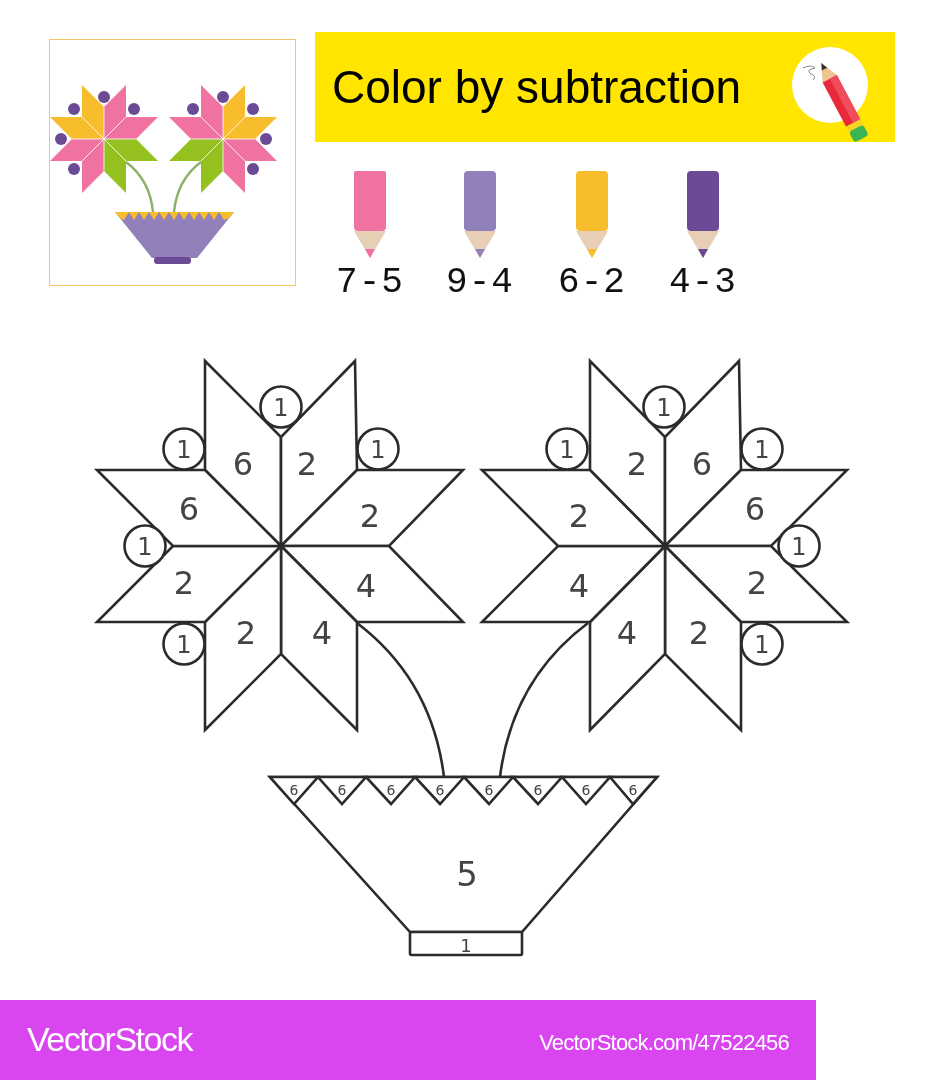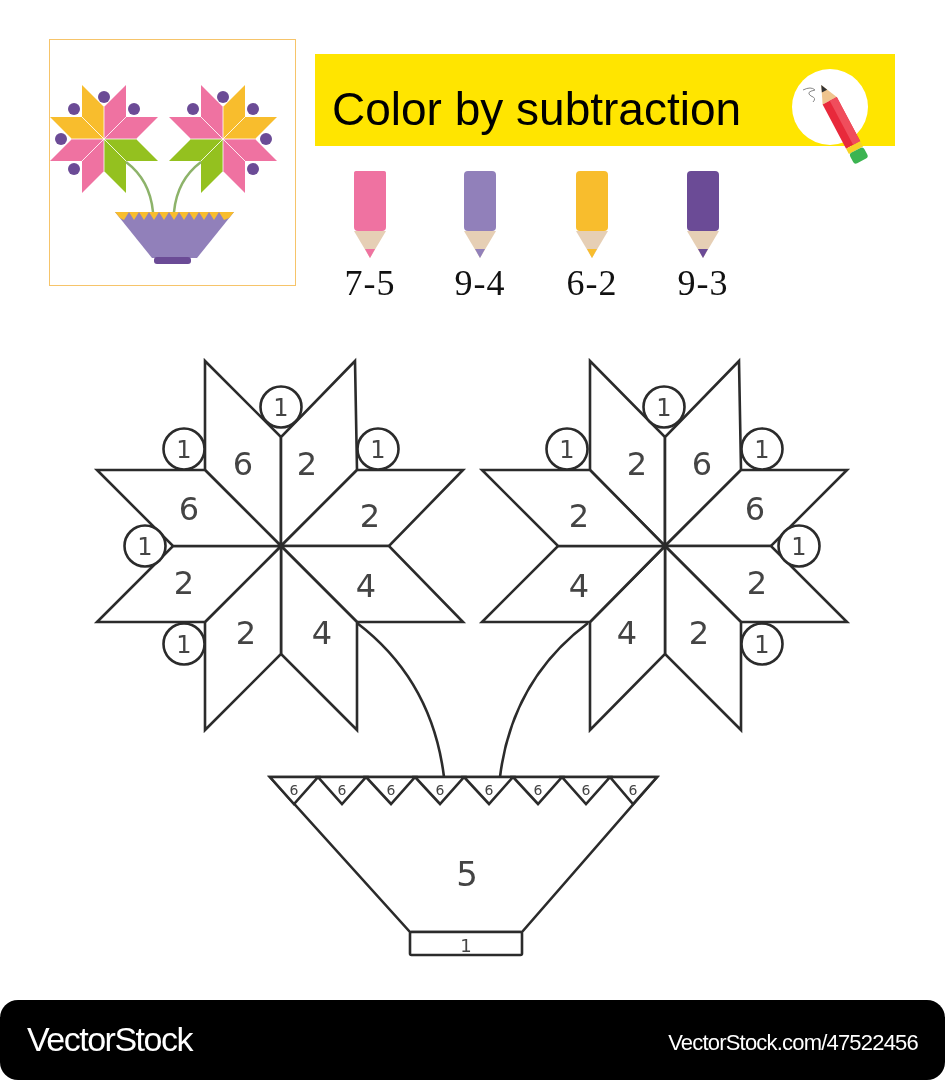--- a/index.html
+++ b/index.html
@@ -1,27 +1,27 @@
 <!DOCTYPE html>
 <html><head>
 <meta charset="utf-8">
 <style>
   html, body { margin: 0; padding: 0; background: #ffffff; }
   body { width: 945px; height: 1080px; position: relative; overflow: hidden; font-family: "Liberation Sans", sans-serif; }
   .thumb { position: absolute; left: 49px; top: 39px; width: 247px; height: 247px; border: 1.5px solid #f6c46a; box-sizing: border-box; background: #fff; }
   .thumb svg { position: absolute; left: 0; top: 0; }
-  .banner { position: absolute; left: 315px; top: 54px; width: 580px; height: 92px; background: #ffe500; }
+  .banner { position: absolute; left: 315px; top: 32px; width: 580px; height: 110px; background: #ffe500; }
   .banner-title { position: absolute; left: 17px; top: 28px; font-size: 46px; color: #000; letter-spacing: 0px; white-space: nowrap; }
   .banner-pencil { position: absolute; left: 470px; top: 8px; }
   .pencils { position: absolute; left: 320px; top: 168px; width: 560px; height: 140px; }
   .pencil { position: absolute; top: 0; width: 100px; text-align: center; }
   .pencil svg { display: block; margin: 0 auto; }
-  .pencil-label { font-family: Liberation Serif, serif; font-size: 36px; color: #111; margin-top: 4px; letter-spacing: 1px; }
+  .pencil-label { font-family: Liberation Mono, monospace; font-size: 36px; color: #111; margin-top: 4px; letter-spacing: 1px; }
   .worksheet { position: absolute; left: 0; top: 340px; }
-  .footer { position: absolute; left: 0; top: 1000px; width: 945px; height: 80px; background: #000000; border-radius: 18px; }
+  .footer { position: absolute; left: 0; top: 1000px; width: 816px; height: 80px; background: #d946ef; }
   .footer-brand { position: absolute; left: 27px; top: 20px; color: #fff; font-size: 34px; letter-spacing: -1.5px; }
   .footer-id { position: absolute; right: 27px; top: 30px; color: #fff; font-size: 22px; letter-spacing: -0.8px; }
   .num { font-family: "DejaVu Sans", sans-serif; fill: #444; }
 </style>
 </head>
 <body>
 
 <div class="thumb">
   <svg width="247" height="247" viewBox="0 0 247 247">
 
@@ -127,21 +127,21 @@
       <polygon points="12,81 22,81 17,90" fill="#f8bd2d"></polygon>
     </svg>
     <div class="pencil-label">6-2</div>
   </div>
   <div class="pencil" style="left:333px">
     <svg width="34" height="90" viewBox="0 0 34 90">
       <rect x="1" y="3" width="32" height="60" rx="4" fill="#6b4b96"></rect>
       <polygon points="1,63 33,63 17,90" fill="#e6cfb5"></polygon>
       <polygon points="12,81 22,81 17,90" fill="#6b4b96"></polygon>
     </svg>
-    <div class="pencil-label">9-3</div>
+    <div class="pencil-label">4-3</div>
   </div>
 </div>
 
 <svg class="worksheet" width="945" height="640" viewBox="0 340 945 640">
   <g stroke="#2b2b2b" stroke-width="2.6" fill="#fff" stroke-linejoin="miter">
 
     <g>
       <polygon points="281,546 205,470 205,361 281,437"></polygon>
       <polygon points="281,546 281,437 355,361 357,470"></polygon>
       <polygon points="281,546 357,470 463,470 389,546"></polygon>

